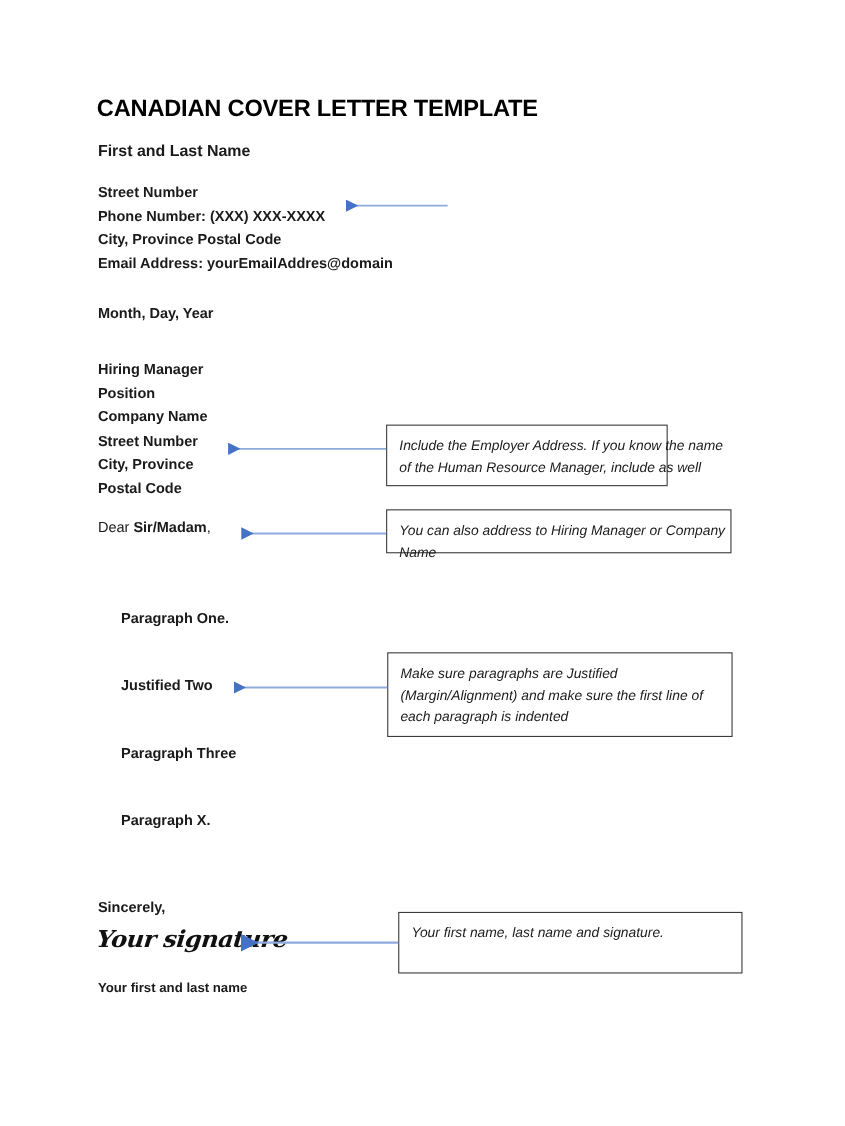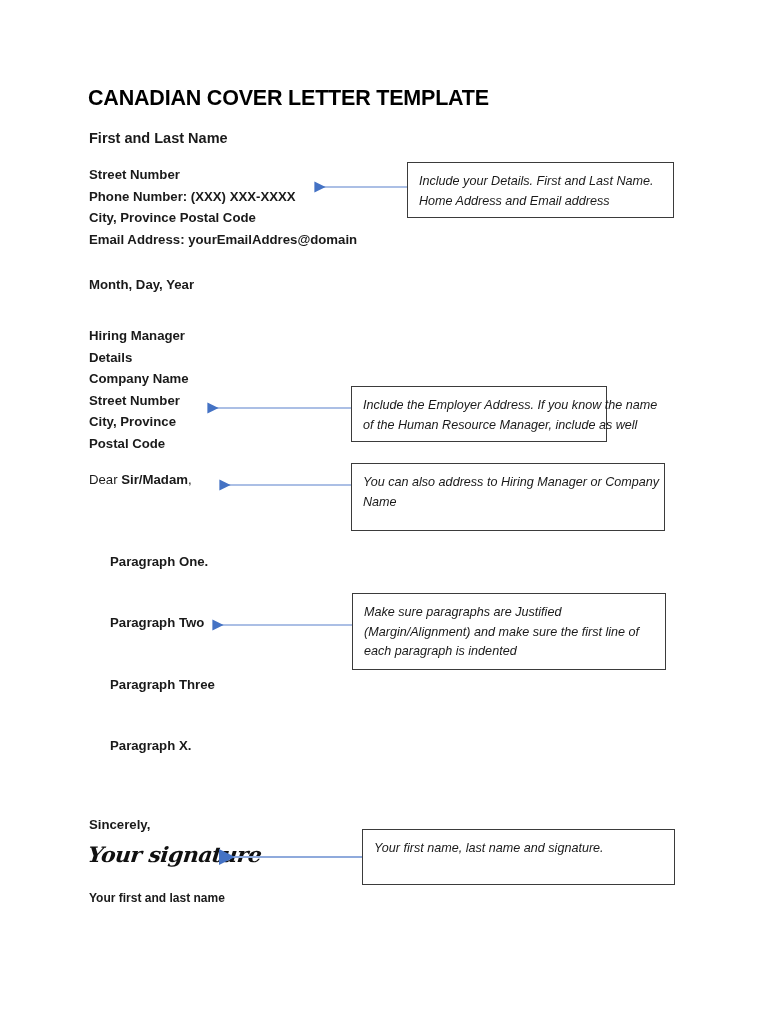--- a/index.html
+++ b/index.html
@@ -129,21 +129,21 @@
     font-style: italic;
     font-size: 12.6px;
     line-height: 19.5px;
     color: #1a1a1a;
     padding: 9px 0 0 11px;
   }
   .callout div { white-space: nowrap; }
 
   #callout-details   { left: 407px; top: 162px; width: 267px; height: 56px; }
   #callout-employer  { left: 351px; top: 386px; width: 256px; height: 56px; }
-  #callout-address   { left: 351px; top: 463px; width: 314px; height: 68px; }
+  #callout-address   { left: 351px; top: 463px; width: 314px; height: 40px; }
   #callout-paragraph { left: 352px; top: 593px; width: 314px; height: 77px; }
   #callout-signature { left: 362px; top: 829px; width: 313px; height: 56px; }
 
   
   .arrow-svg {
     position: absolute;
     overflow: visible;
   }
 </style>
 </head>
@@ -161,44 +161,40 @@
     <div>City, Province Postal Code</div>
     <div>Email Address: yourEmailAddres@domain</div>
   </div>
 
   <div class="block" id="date-line">
     <div>Month, Day, Year</div>
   </div>
 
   <div class="block" id="recipient-block">
     <div>Hiring Manager</div>
-    <div>Details</div>
+    <div>Position</div>
     <div>Company Name</div>
     <div>Street Number</div>
     <div>City, Province</div>
     <div>Postal Code</div>
   </div>
 
   <div class="salutation">
     <span class="reg">Dear </span><span class="bold">Sir/Madam</span><span class="reg">,</span>
   </div>
 
   <div class="para" id="para-1">Paragraph One.</div>
-  <div class="para" id="para-2">Paragraph Two</div>
+  <div class="para" id="para-2">Justified Two</div>
   <div class="para" id="para-3">Paragraph Three</div>
   <div class="para" id="para-x">Paragraph X.</div>
 
   <div class="closing">Sincerely,</div>
   <div class="signature-script">Your signature</div>
   <div class="signer-name">Your first and last name</div>
 
-  <div class="callout" id="callout-details">
-    <div>Include your Details. First and Last Name.</div>
-    <div>Home Address and Email address</div>
-  </div>
 
   <div class="callout" id="callout-employer">
     <div>Include the Employer Address. If you know the name</div>
     <div>of the Human Resource Manager, include as well</div>
   </div>
 
   <div class="callout" id="callout-address">
     <div>You can also address to Hiring Manager or Company</div>
     <div>Name</div>
   </div>

